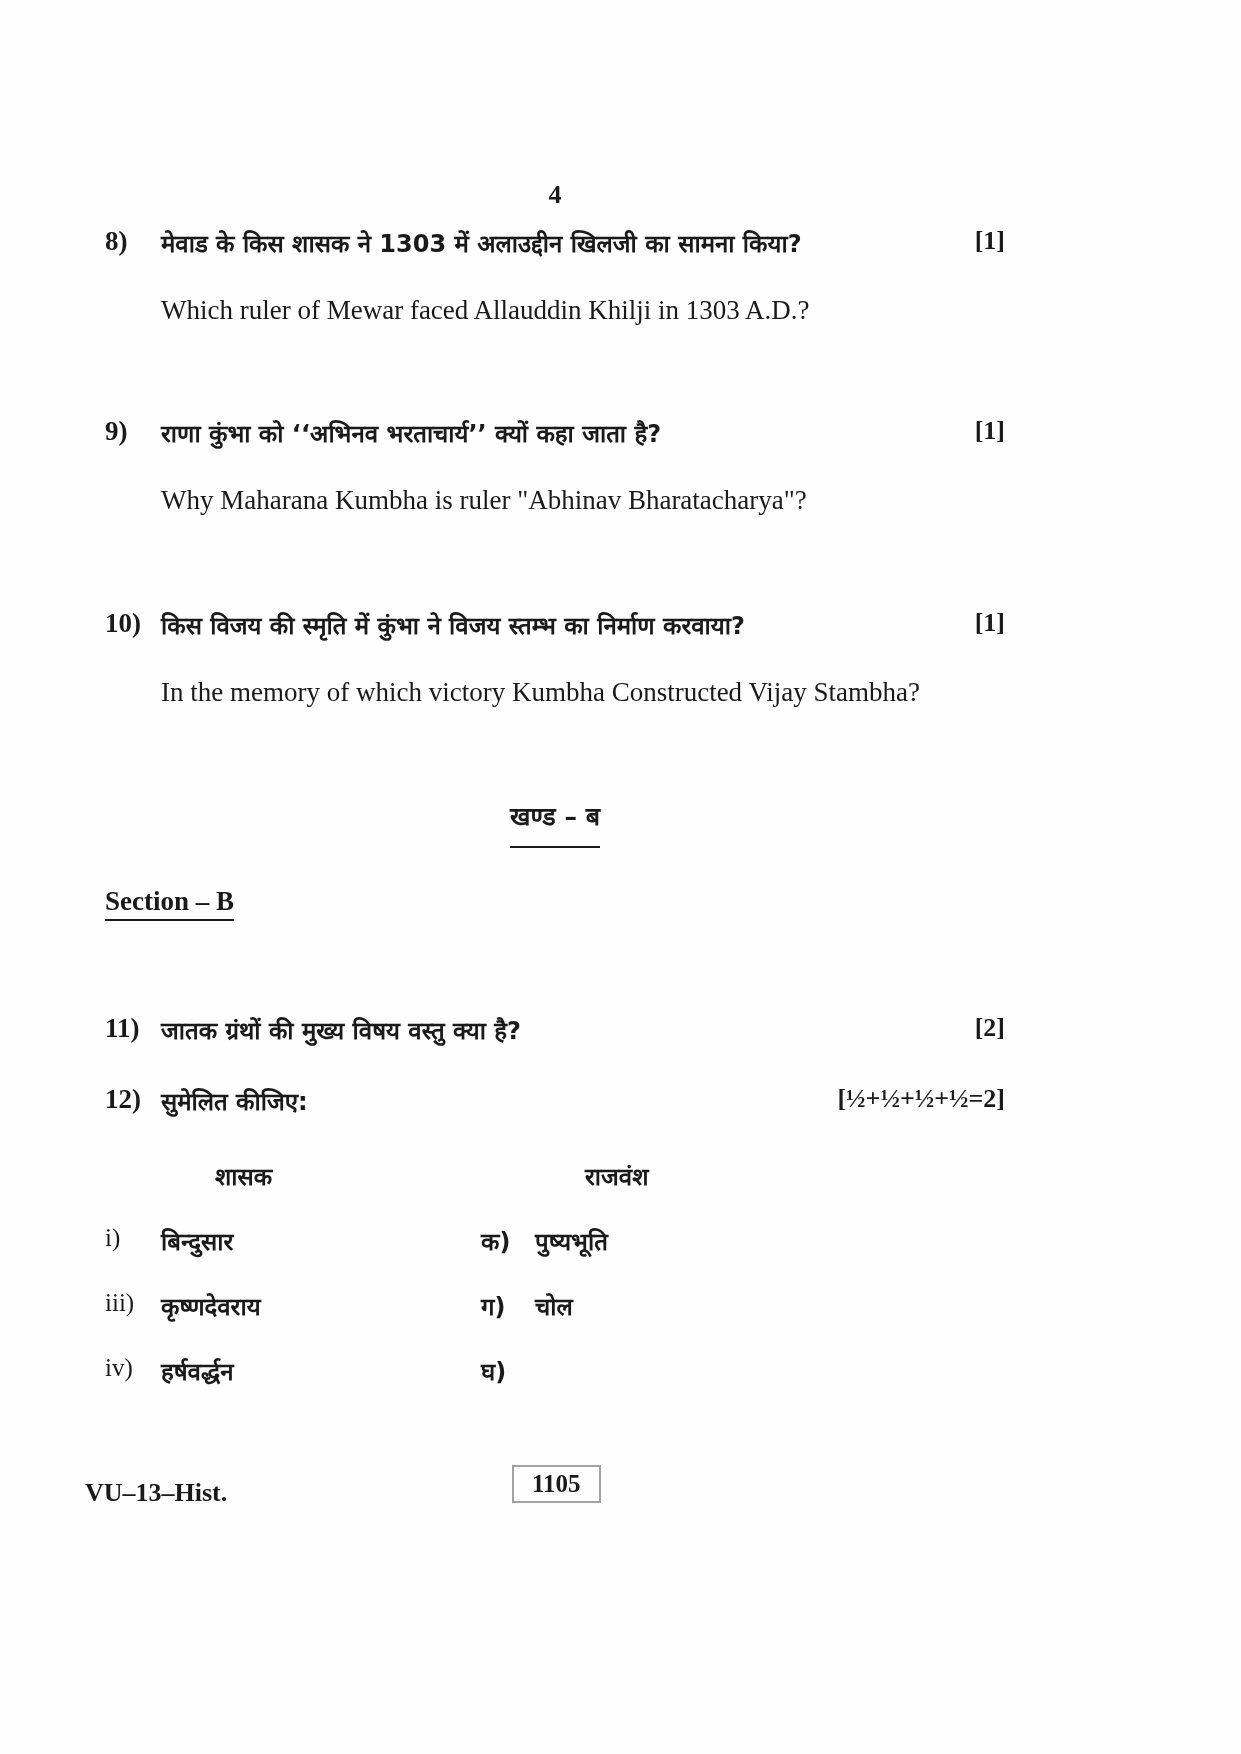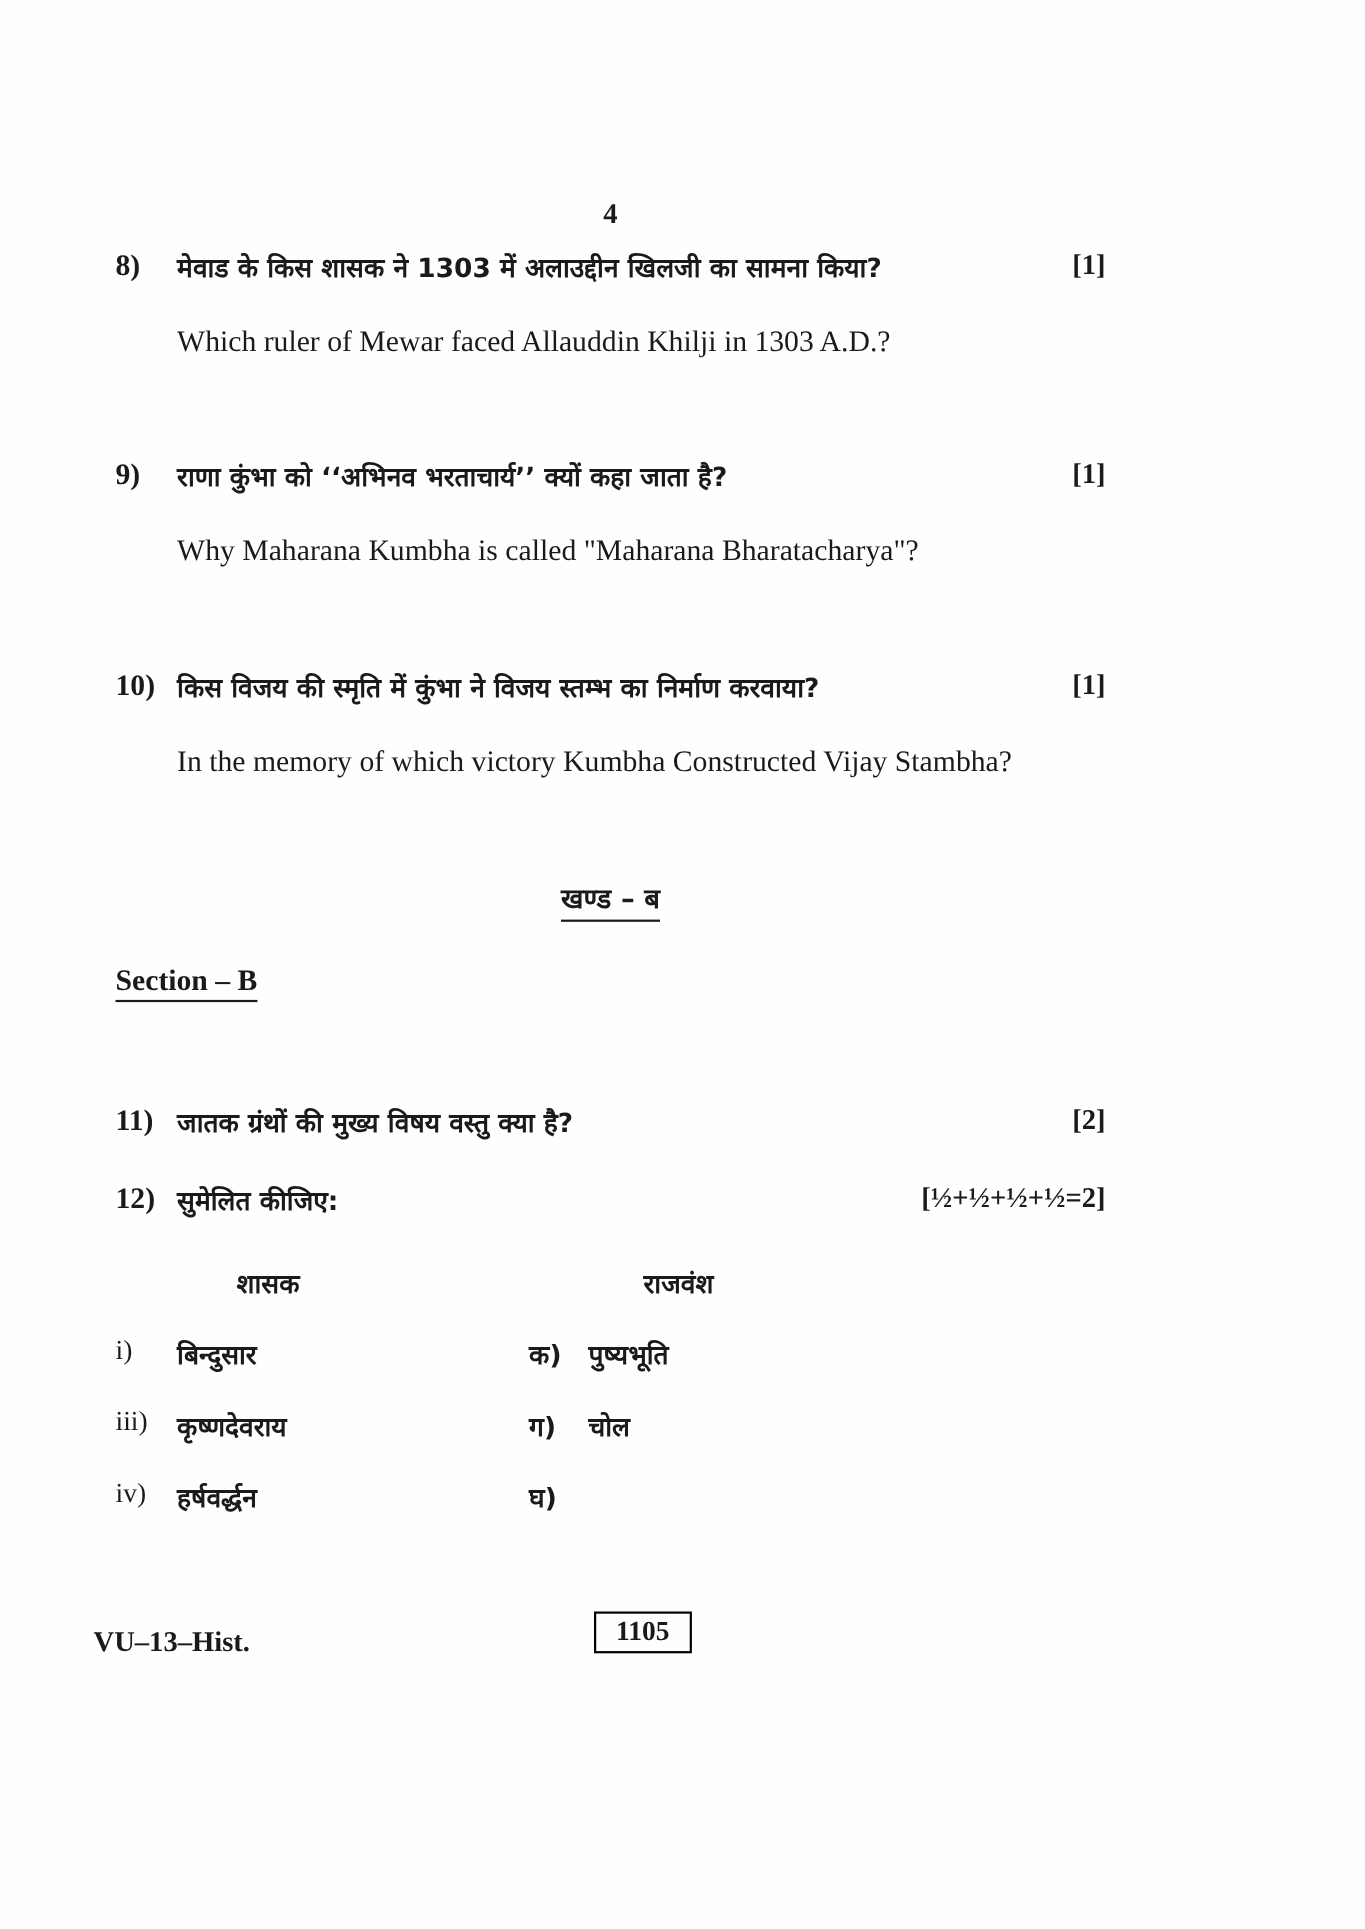--- a/index.html
+++ b/index.html
@@ -64,21 +64,21 @@
   .section-block {
     margin-top: 90px;
     text-align: center;
   }
   .section-hindi {
     display: inline-block;
     font-family: "DejaVu Sans", "Liberation Sans", sans-serif;
     font-weight: 700;
     font-size: 25px;
     border-bottom: 2px solid #1a1a1a;
-    padding-bottom: 4px;
+    padding-bottom: 14px;
   }
   .section-english-wrap { margin-top: 38px; text-align: left; }
   .section-english {
     display: inline-block;
     font-weight: bold;
     font-size: 27px;
     border-bottom: 2px solid #1a1a1a;
     padding-bottom: 2px;
   }
 
@@ -106,23 +106,23 @@
 
   .footer-left {
     position: absolute;
     left: 85px;
     top: 1478px;
     font-weight: bold;
     font-size: 26px;
   }
   .footer-box {
     position: absolute;
-    left: 540px;
+    left: 512px;
     top: 1465px;
-    border: 2px solid #000000;
+    border: 2px solid #a3a3a3;
     padding: 3px 18px;
     font-weight: bold;
     font-size: 25px;
     text-align: center;
     min-width: 88px;
   }
 </style>
 </head>
 <body>
 
@@ -139,21 +139,21 @@
       </div>
       <div class="q-english">Which ruler of Mewar faced Allauddin Khilji in 1303 A.D.?</div>
     </div>
 
     <div class="question mt-q9">
       <div class="q-row">
         <span class="q-no">9)</span>
         <span class="q-hindi">राणा कुंभा को ‘‘अभिनव भरताचार्य’’ क्यों कहा जाता है?</span>
         <span class="q-marks">[1]</span>
       </div>
-      <div class="q-english">Why Maharana Kumbha is called "Maharana Bharatacharya"?</div>
+      <div class="q-english">Why Maharana Kumbha is ruler "Abhinav Bharatacharya"?</div>
     </div>
 
     <div class="question mt-q10">
       <div class="q-row">
         <span class="q-no">10)</span>
         <span class="q-hindi">किस विजय की स्मृति में कुंभा ने विजय स्तम्भ का निर्माण करवाया?</span>
         <span class="q-marks">[1]</span>
       </div>
       <div class="q-english">In the memory of which victory Kumbha Constructed Vijay Stambha?</div>
     </div>

